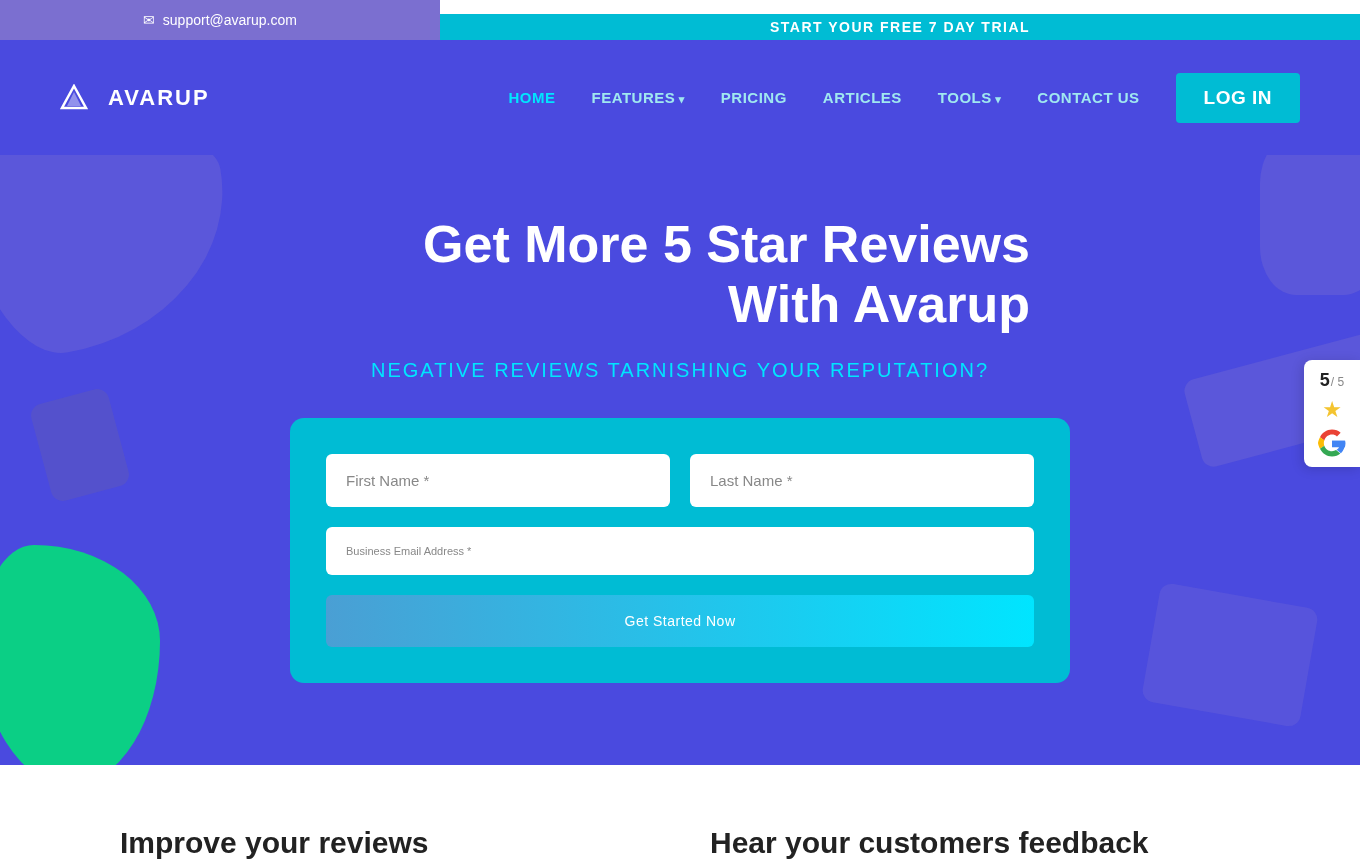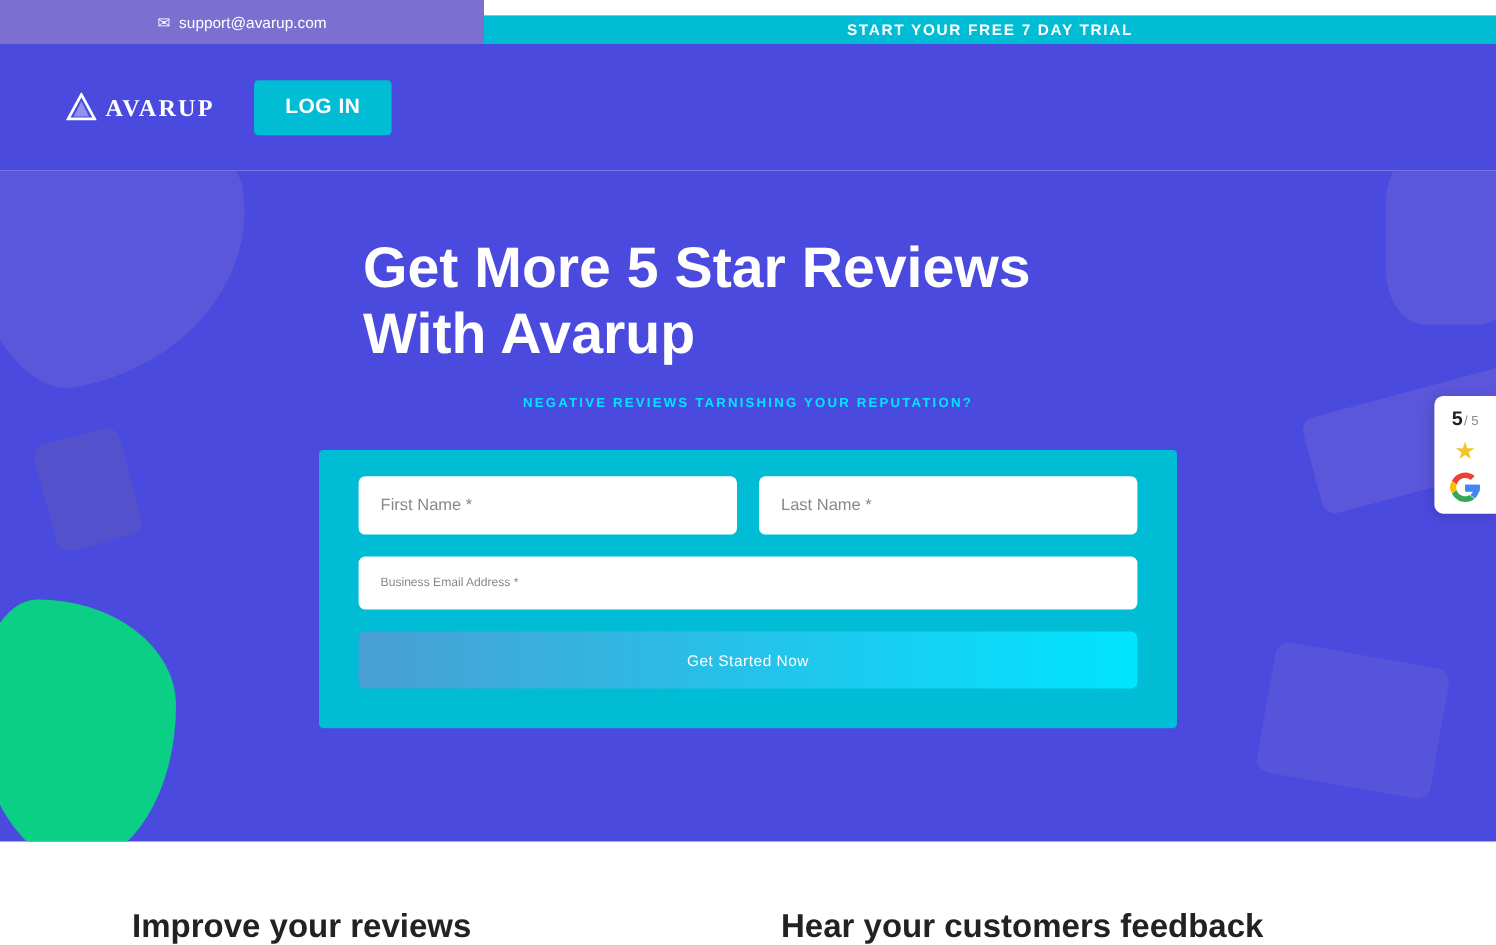--- a/index.html
+++ b/index.html
@@ -38,27 +38,26 @@
       background: #4a4adf;
       display: flex;
       align-items: center;
       padding: 0 60px;
       height: 115px;
       position: relative;
     }
     .logo {
       display: flex;
       align-items: center;
-      gap: 8px;
+      gap: 20px;
       color: #fff;
       font-size: 22px;
       font-weight: 700;
       letter-spacing: 2px;
       flex: 0 0 auto;
-      font-family: Liberation Serif, serif;
     }
     .logo-icon {
       width: 28px;
       height: 28px;
     }
     .nav-links {
       display: flex;
       align-items: center;
       gap: 36px;
       margin-left: auto;
@@ -170,39 +169,39 @@
       z-index: 2;
       display: flex;
       flex-direction: column;
       align-items: center;
       padding-top: 60px;
     }
     .hero-title {
       color: #fff;
       font-size: 52px;
       font-weight: 800;
-      text-align: left;
+      text-align: right;
       line-height: 1.15;
       max-width: 700px;
       margin-bottom: 24px;
     }
     .hero-subtitle {
       color: #00e5ff;
-      font-size: 12px;
-      font-weight: 700;
+      font-size: 20px;
+      font-weight: 400;
       letter-spacing: 2px;
       text-align: left;
       margin-bottom: 36px;
     }
 
     
     .form-card {
       background: #00bcd4;
-      border-radius: 4px;
-      padding: 24px 36px 36px 36px;
+      border-radius: 14px;
+      padding: 36px 36px 36px 36px;
       width: 780px;
       display: flex;
       flex-direction: column;
       gap: 20px;
     }
     .form-row {
       display: flex;
       gap: 20px;
     }
     .form-input {
@@ -301,20 +300,40 @@
 </div>
 
 <nav class="navbar">
   <div class="logo">
     <svg class="logo-icon" viewBox="0 0 28 28" fill="none">
       <polygon points="14,2 26,24 2,24" stroke="#fff" stroke-width="2.5" fill="none"></polygon>
       <polygon points="14,8 21,22 7,22" fill="#fff" opacity="0.4"></polygon>
     </svg>
     <span>AVARUP</span>
   </div>
+  <ul class="nav-links">
+    <li>
+      <a href="#" class="active">HOME</a>
+    </li>
+    <li>
+      <a href="#" class="has-chevron">FEATURES</a>
+    </li>
+    <li>
+      <a href="#">PRICING</a>
+    </li>
+    <li>
+      <a href="#">ARTICLES</a>
+    </li>
+    <li>
+      <a href="#" class="has-chevron">TOOLS</a>
+    </li>
+    <li>
+      <a href="#">CONTACT US</a>
+    </li>
+  </ul>
   <button class="btn-login">LOG IN</button>
 </nav>
 
 <section class="hero">
   <div class="deco-top-left"></div>
   <div class="deco-top-right"></div>
   <div class="deco-bottom-left"></div>
   <div class="deco-mid-right"></div>
   <div class="deco-bottom-right"></div>
   <div class="deco-mid-left"></div>

